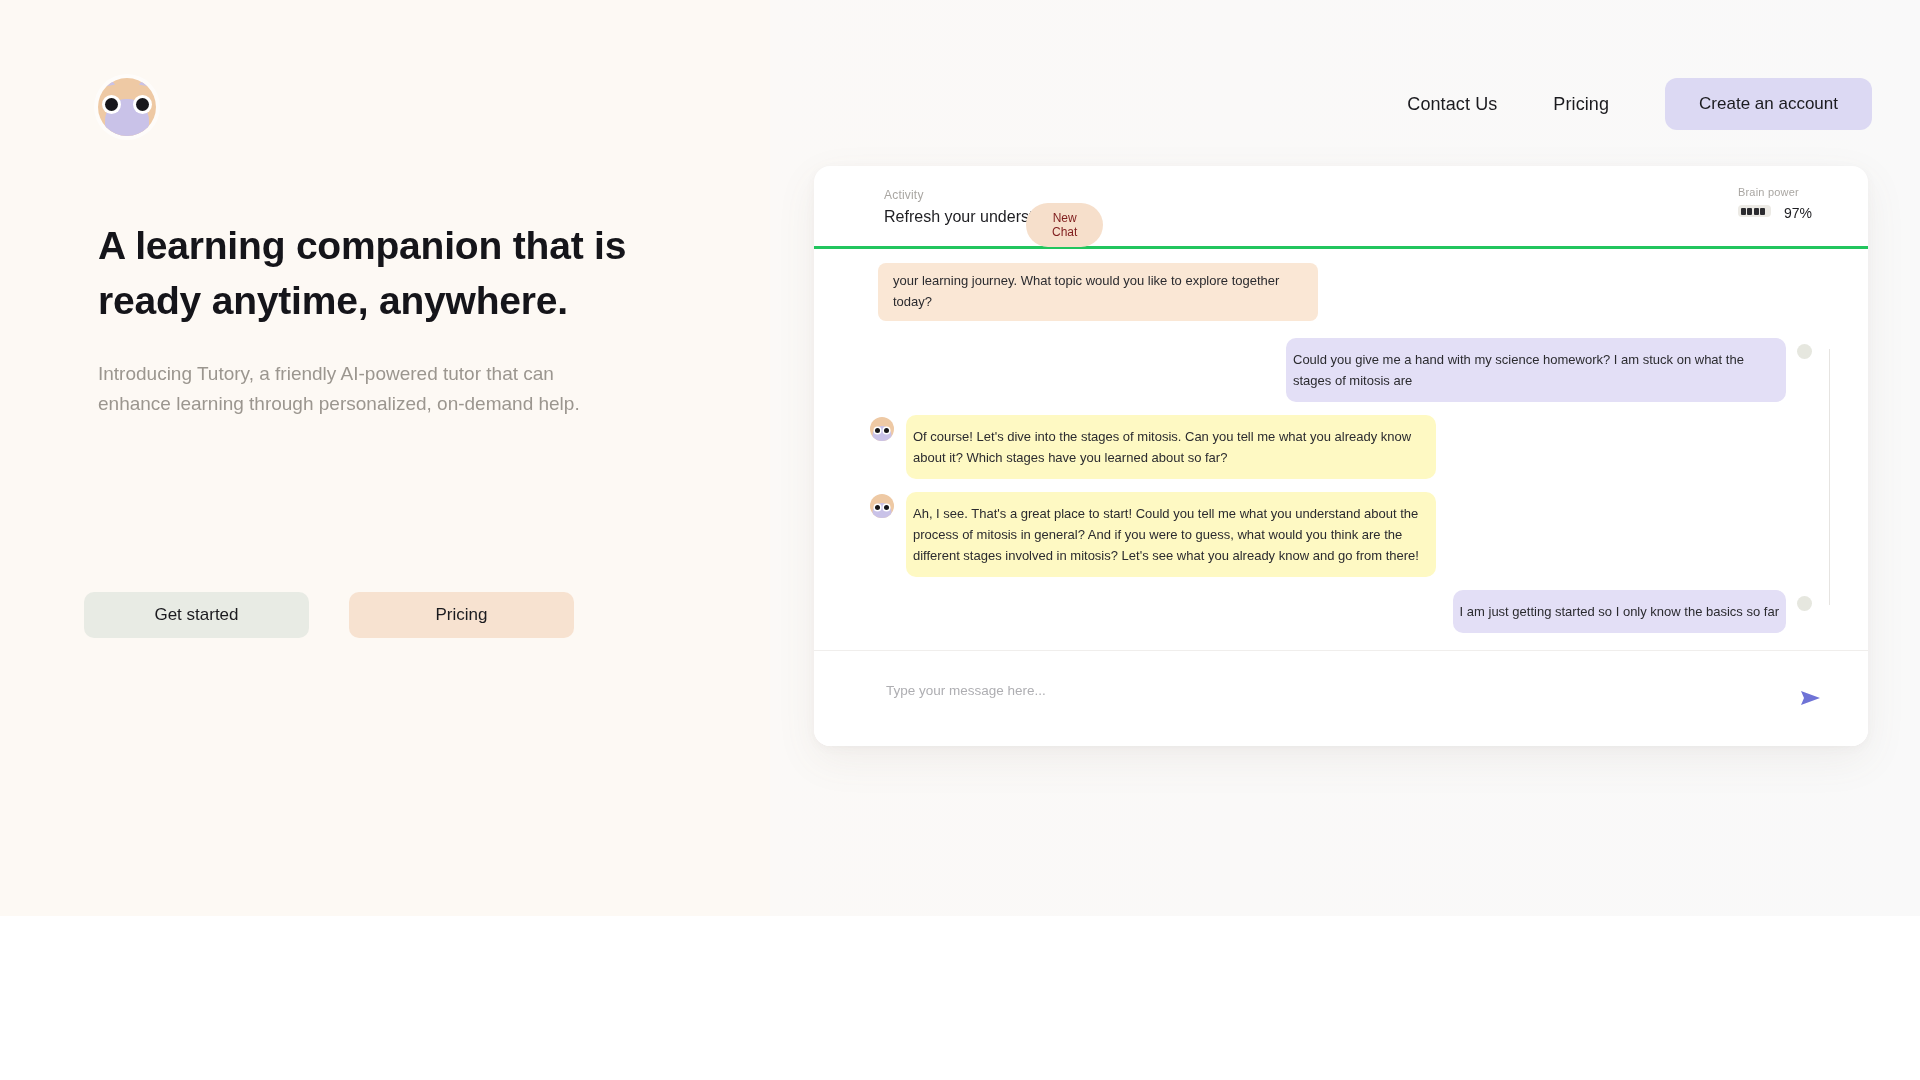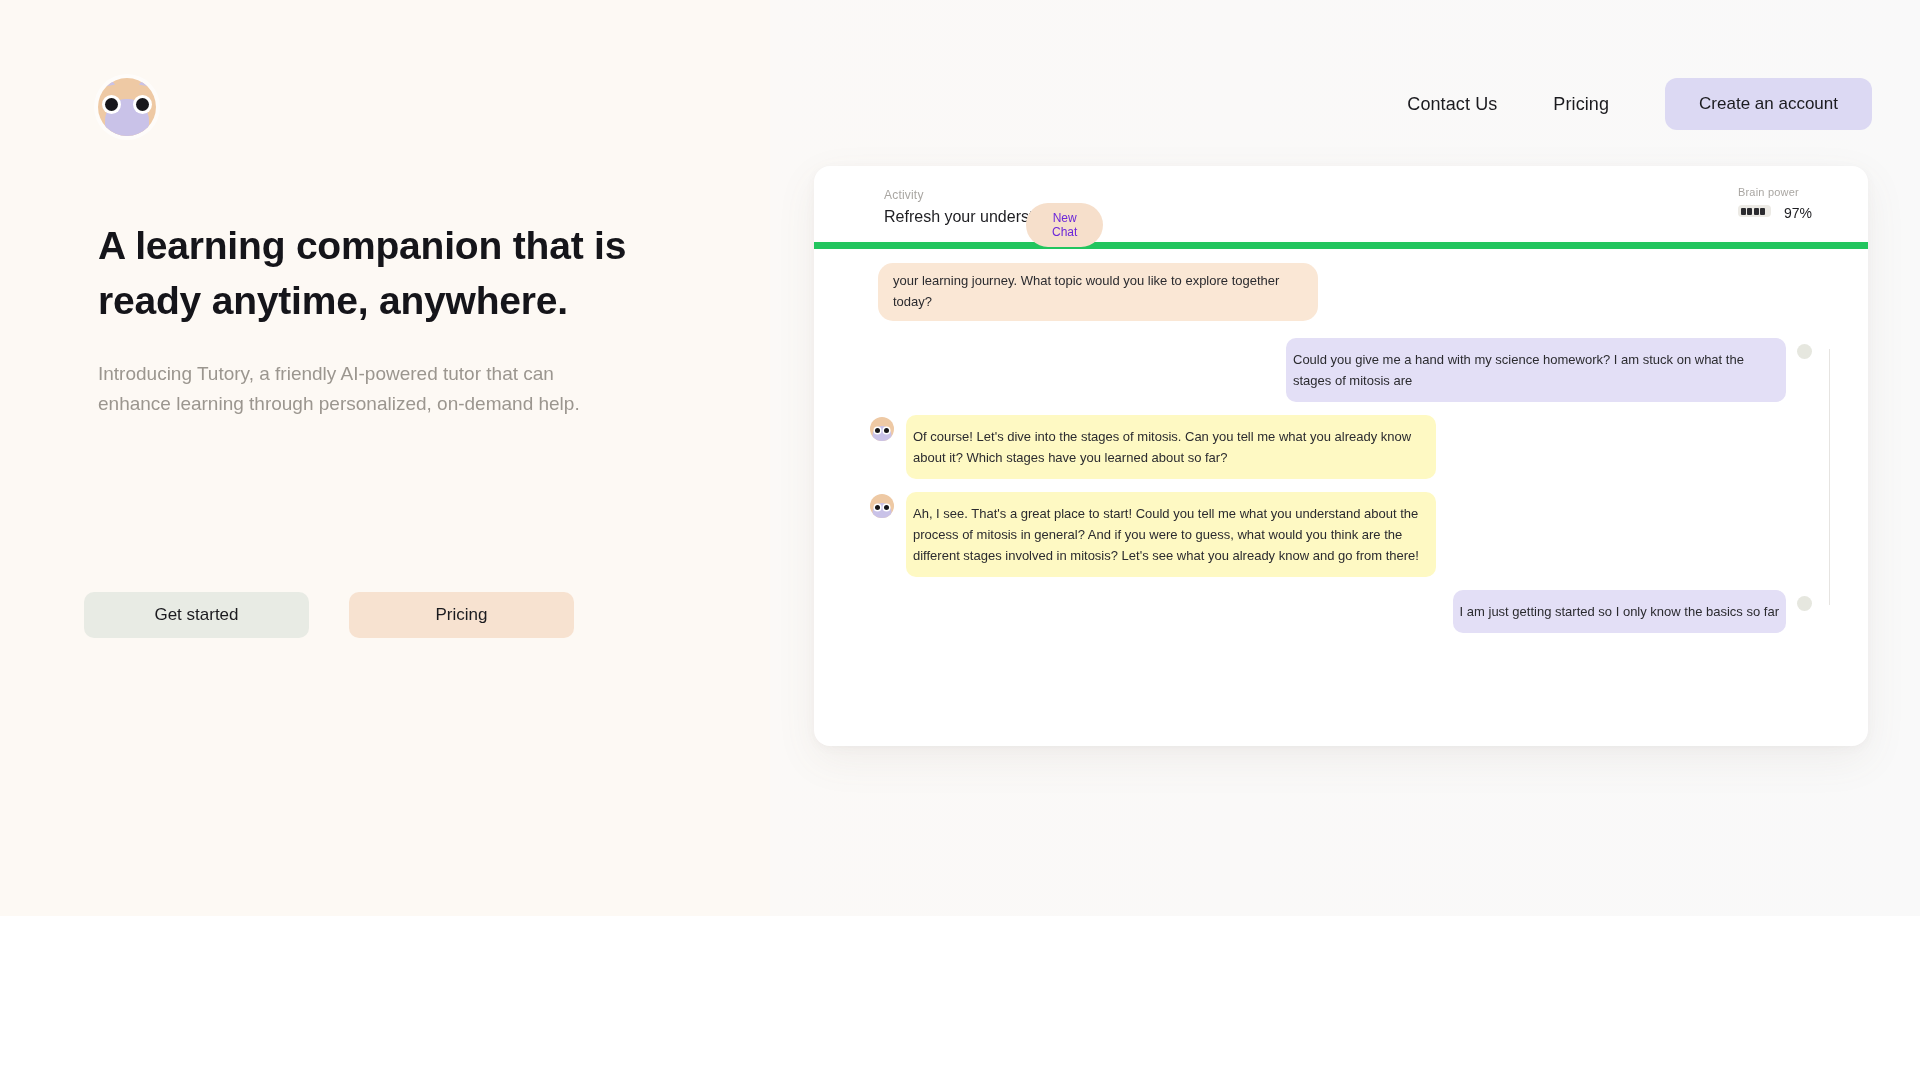--- a/index.html
+++ b/index.html
@@ -143,38 +143,38 @@
     box-shadow:0 14px 40px rgba(120,105,90,0.08),
                0 2px 10px rgba(120,105,90,0.05);
     overflow:hidden;
     z-index:6;
     display:flex; flex-direction:column;
   }
 
   .chat-head {
     position:relative;
     height:83px;
-    border-bottom:7px solid #22c55e;
+    border-bottom:3px solid #22c55e;
     flex:0 0 auto;
   }
   .chat-activity-label {
     position:absolute; left:70px; top:22px;
     font-size:12px; color:#a9a6a2;
     letter-spacing:0.2px;
   }
   .chat-activity-title {
     position:absolute; left:70px; top:42px;
     font-size:16px; color:#1d1d21;
   }
   .btn-new-chat {
     position:absolute; left:1467px; top:0;
     transform:translateX(-1255px);
     background:#f6dfcb;
     border:none; border-radius:22px;
-    font-size:12px; color:#6d28d9;
+    font-size:12px; color:#7f1d1d;
     padding:8px 26px;
     margin-top:37px;
     cursor:pointer;
     font-family:"Liberation Sans", sans-serif;
   }
   .brain {
     position:absolute; right:56px; top:20px;
     text-align:left;
   }
   .brain-label {
@@ -221,21 +221,21 @@
     padding:11px 7px;
     color:#2b2b2f;
   }
   .bubble.bot  { background:#fef9c3; max-width:530px; }
   .bubble.user { background:#e3dff6; max-width:500px; }
 
   
   .msg-row.clipped { margin-bottom:17px; }
   .bubble.clipped {
     background:#fae7d5;
-    border-radius:15px;
+    border-radius:8px;
     padding:7px 15px 9px 15px;
     max-width:440px;
     margin-left:8px;
   }
 
   .avatar-bot {
     position:relative;
     width:24px; height:24px; border-radius:50%;
     background:#eec9a4;
     overflow:hidden;
@@ -378,15 +378,23 @@
         </div>
         <div class="bubble bot">Ah, I see. That's a great place to start! Could you tell me what you understand about the process of mitosis in general? And if you were to guess, what would you think are the different stages involved in mitosis? Let's see what you already know and go from there!</div>
       </div>
 
       <div class="msg-row user">
         <div class="bubble user">I am just getting started so I only know the basics so far</div>
         <div class="avatar-user"></div>
       </div>
     </div>
 
+    <div class="composer">
+      <input class="composer-input" type="text" placeholder="Type your message here..." style="">
+      <button class="send-btn">
+        <svg width="22" height="20" viewBox="0 0 22 20">
+          <path d="M1 3 L20 10 L1 17 L4 10 Z" fill="#6f73d6"></path>
+        </svg>
+      </button>
+    </div>
   </div>
 
 </div>
 
 </body></html>

